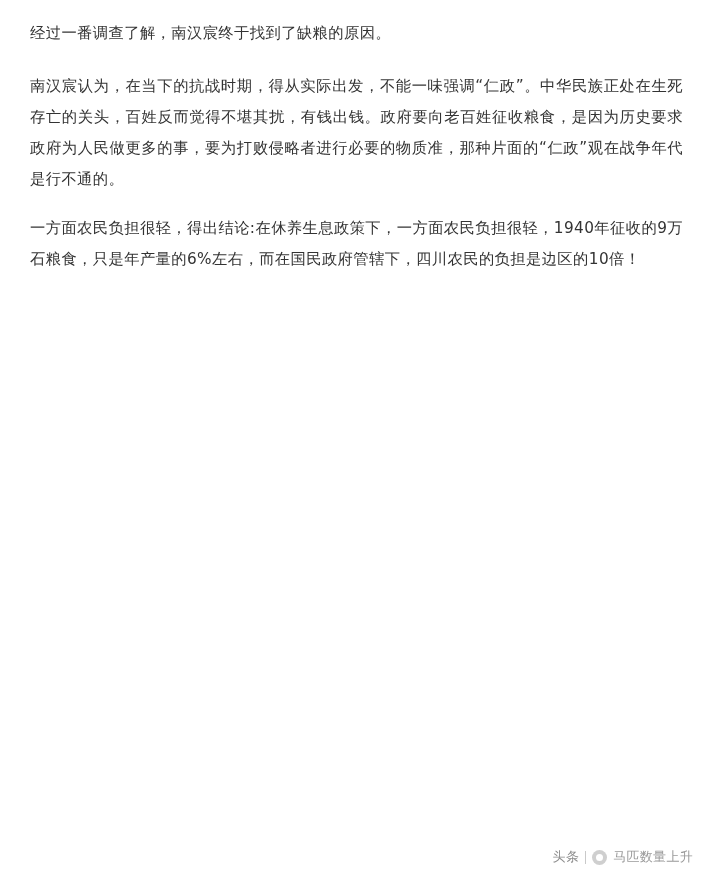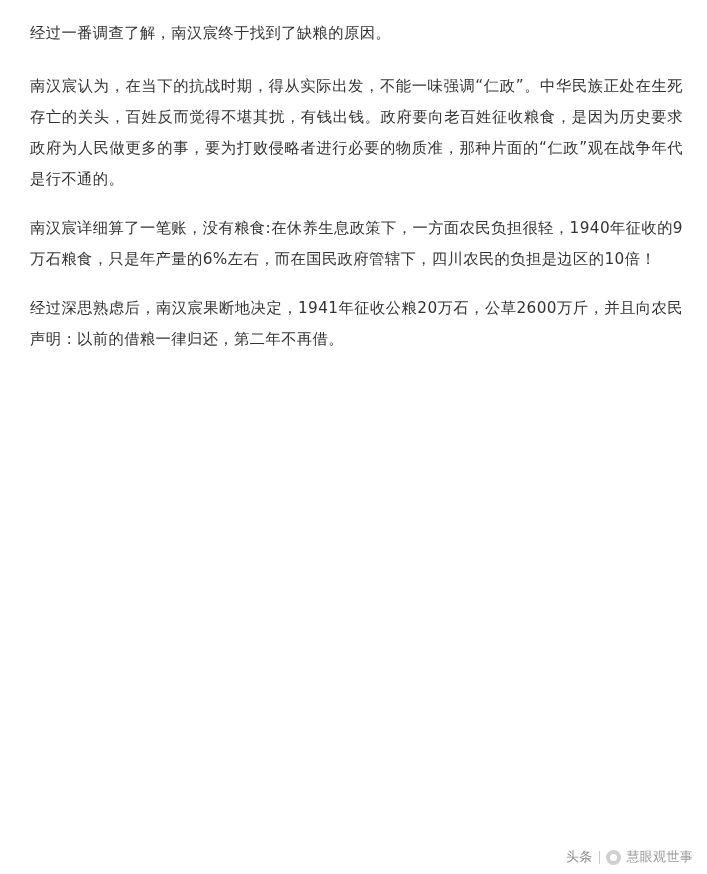--- a/index.html
+++ b/index.html
@@ -72,22 +72,21 @@
     border-radius: 50%;
     background: #ffffff;
   }
 </style>
 </head>
 <body>
 
 <div class="article">
   <p class="para">经过一番调查了解，南汉宸终于找到了缺粮的原因。</p>
   <p class="para">南汉宸认为，在当下的抗战时期，得从实际出发，不能一味强调“仁政”。中华民族正处在生死存亡的关头，百姓反而觉得不堪其扰，有钱出钱。政府要向老百姓征收粮食，是因为历史要求政府为人民做更多的事，要为打败侵略者进行必要的物质准，那种片面的“仁政”观在战争年代是行不通的。</p>
-  <p class="para">南汉宸详细算了一笔账，没有粮食:在休养生息政策下，一方面农民负担很轻，1940年征收的9万石粮食，只是年产量的6%左右，而在国民政府管辖下，四川农民的负担是边区的10倍！</p>
-  <p class="para">经过深思熟虑后，南汉宸果断地决定，1941年征收公粮20万石，公草2600万斤，并且向农民声明：以前的借粮一律归还，第二年不再借。</p>
+  <p class="para">一方面农民负担很轻，得出结论:在休养生息政策下，一方面农民负担很轻，1940年征收的9万石粮食，只是年产量的6%左右，而在国民政府管辖下，四川农民的负担是边区的10倍！</p>
 </div>
 
 <div class="watermark">
   <span class="brand">头条</span>
   <span class="sep"></span>
   <span class="logo"></span>
-  <span>慧眼观世事</span>
+  <span>马匹数量上升</span>
 </div>
 
 </body></html>

